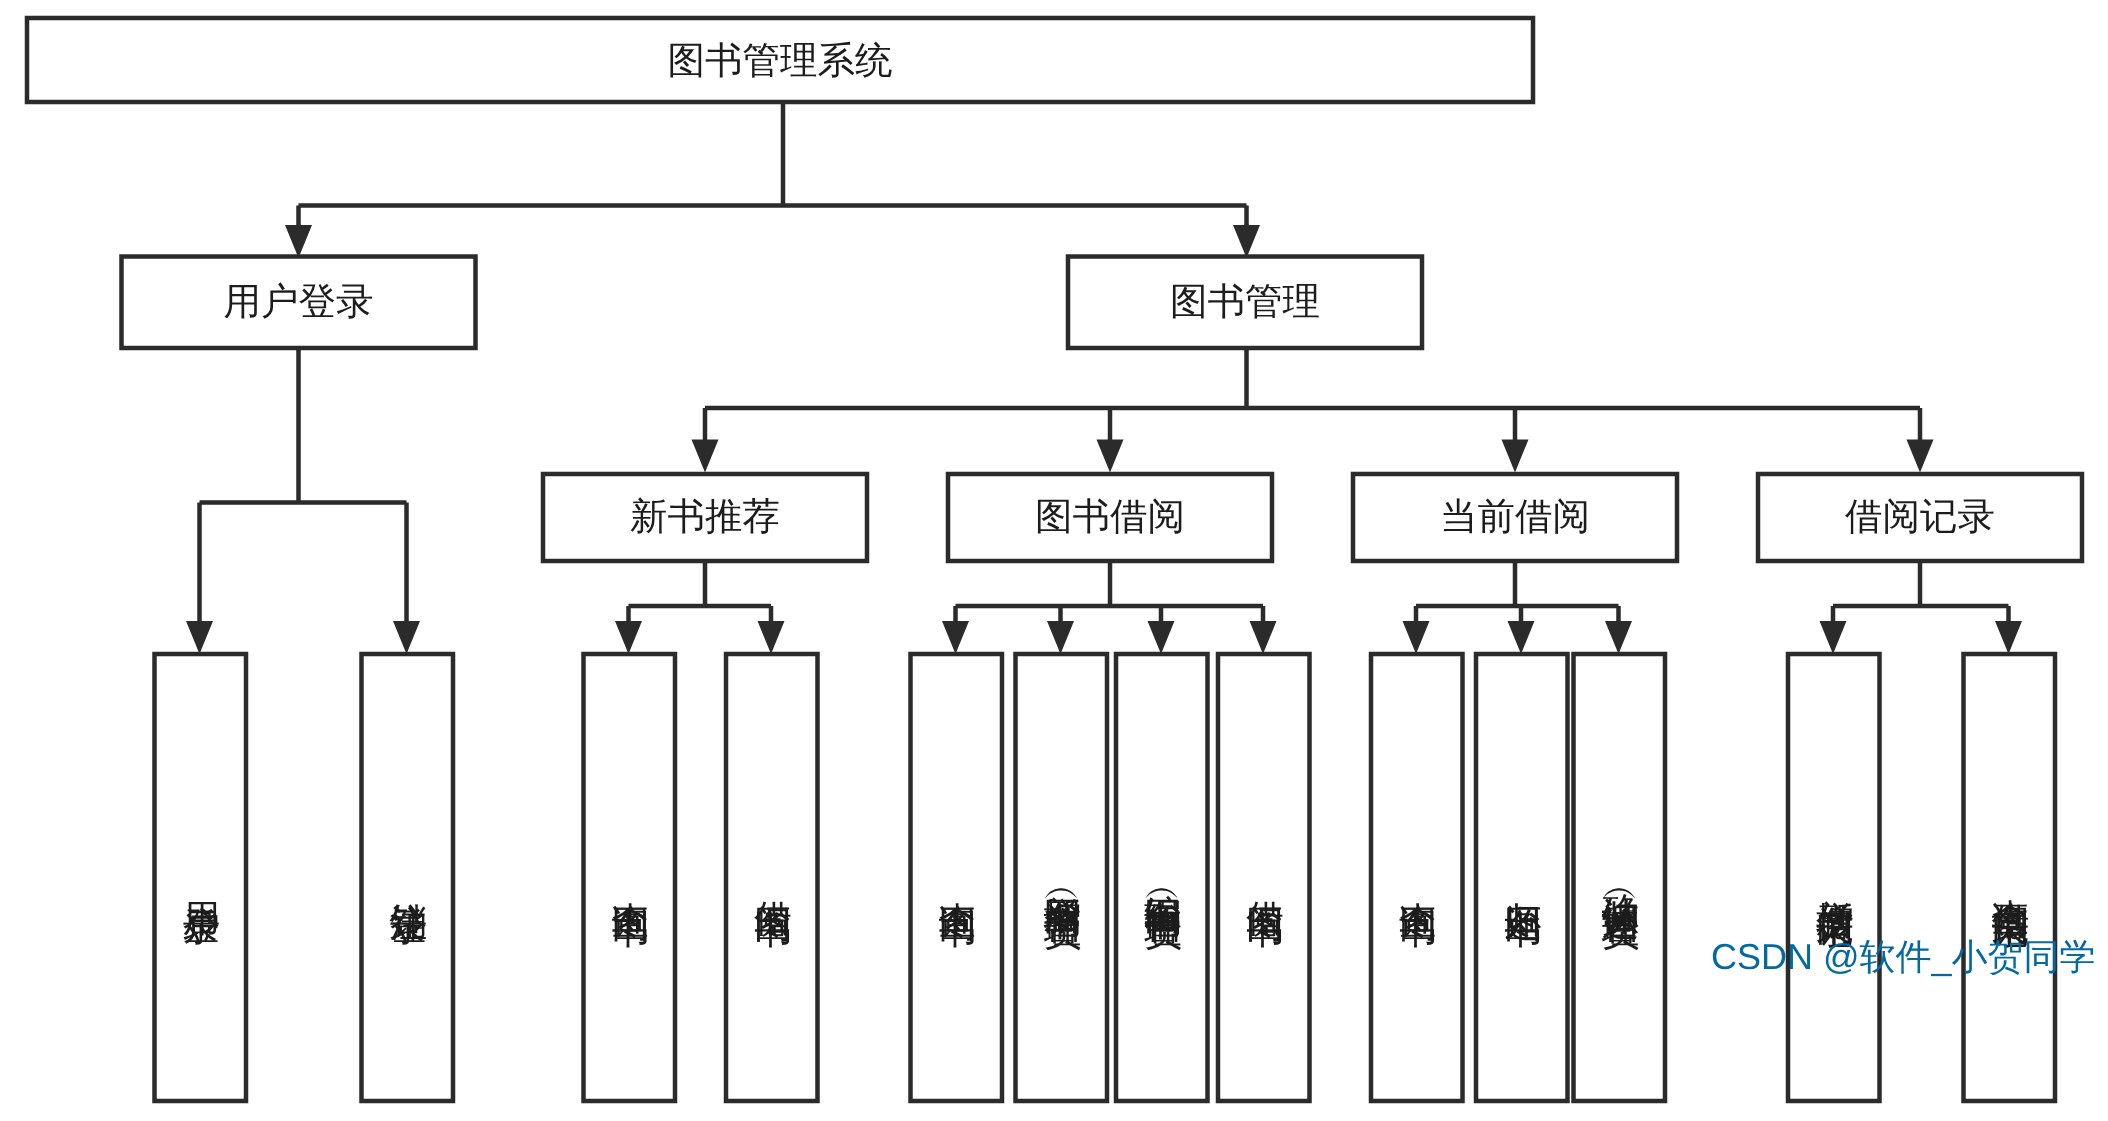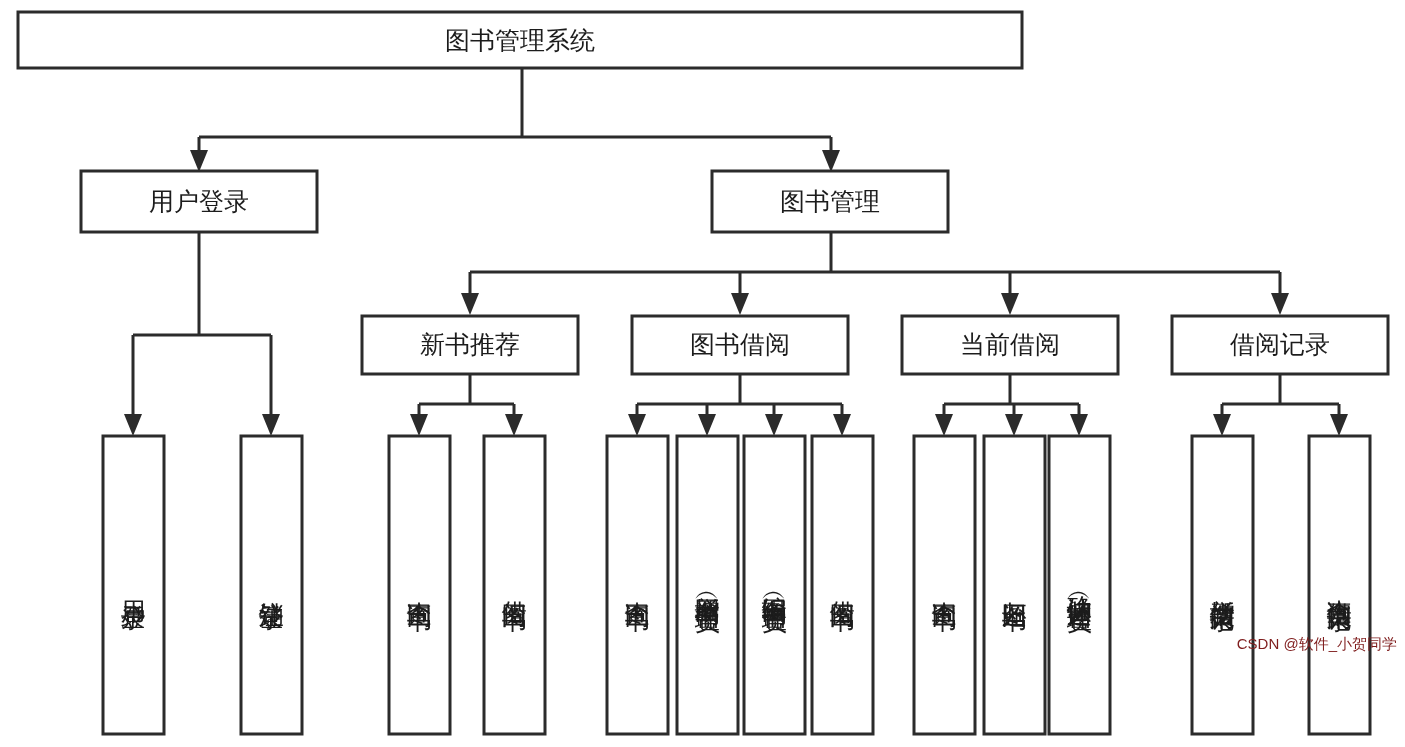--- a/index.html
+++ b/index.html
@@ -61,22 +61,22 @@
     align-items: center;
     justify-content: center;
     white-space: nowrap;
     pointer-events: none;
   }
   .watermark {
     position: absolute;
     right: 8px;
     bottom: 4px;
     font-family: "Liberation Sans", "DejaVu Sans", sans-serif;
-    font-size: 15px;
-    color: #7f1d1d;
+    font-size: 24px;
+    color: #0369a1;
     white-space: nowrap;
   }
 </style>
 </head>
 <body>
 
 <div id="diagram-root">
 
   <svg class="flowchart" viewBox="0 0 1405 747">
 

